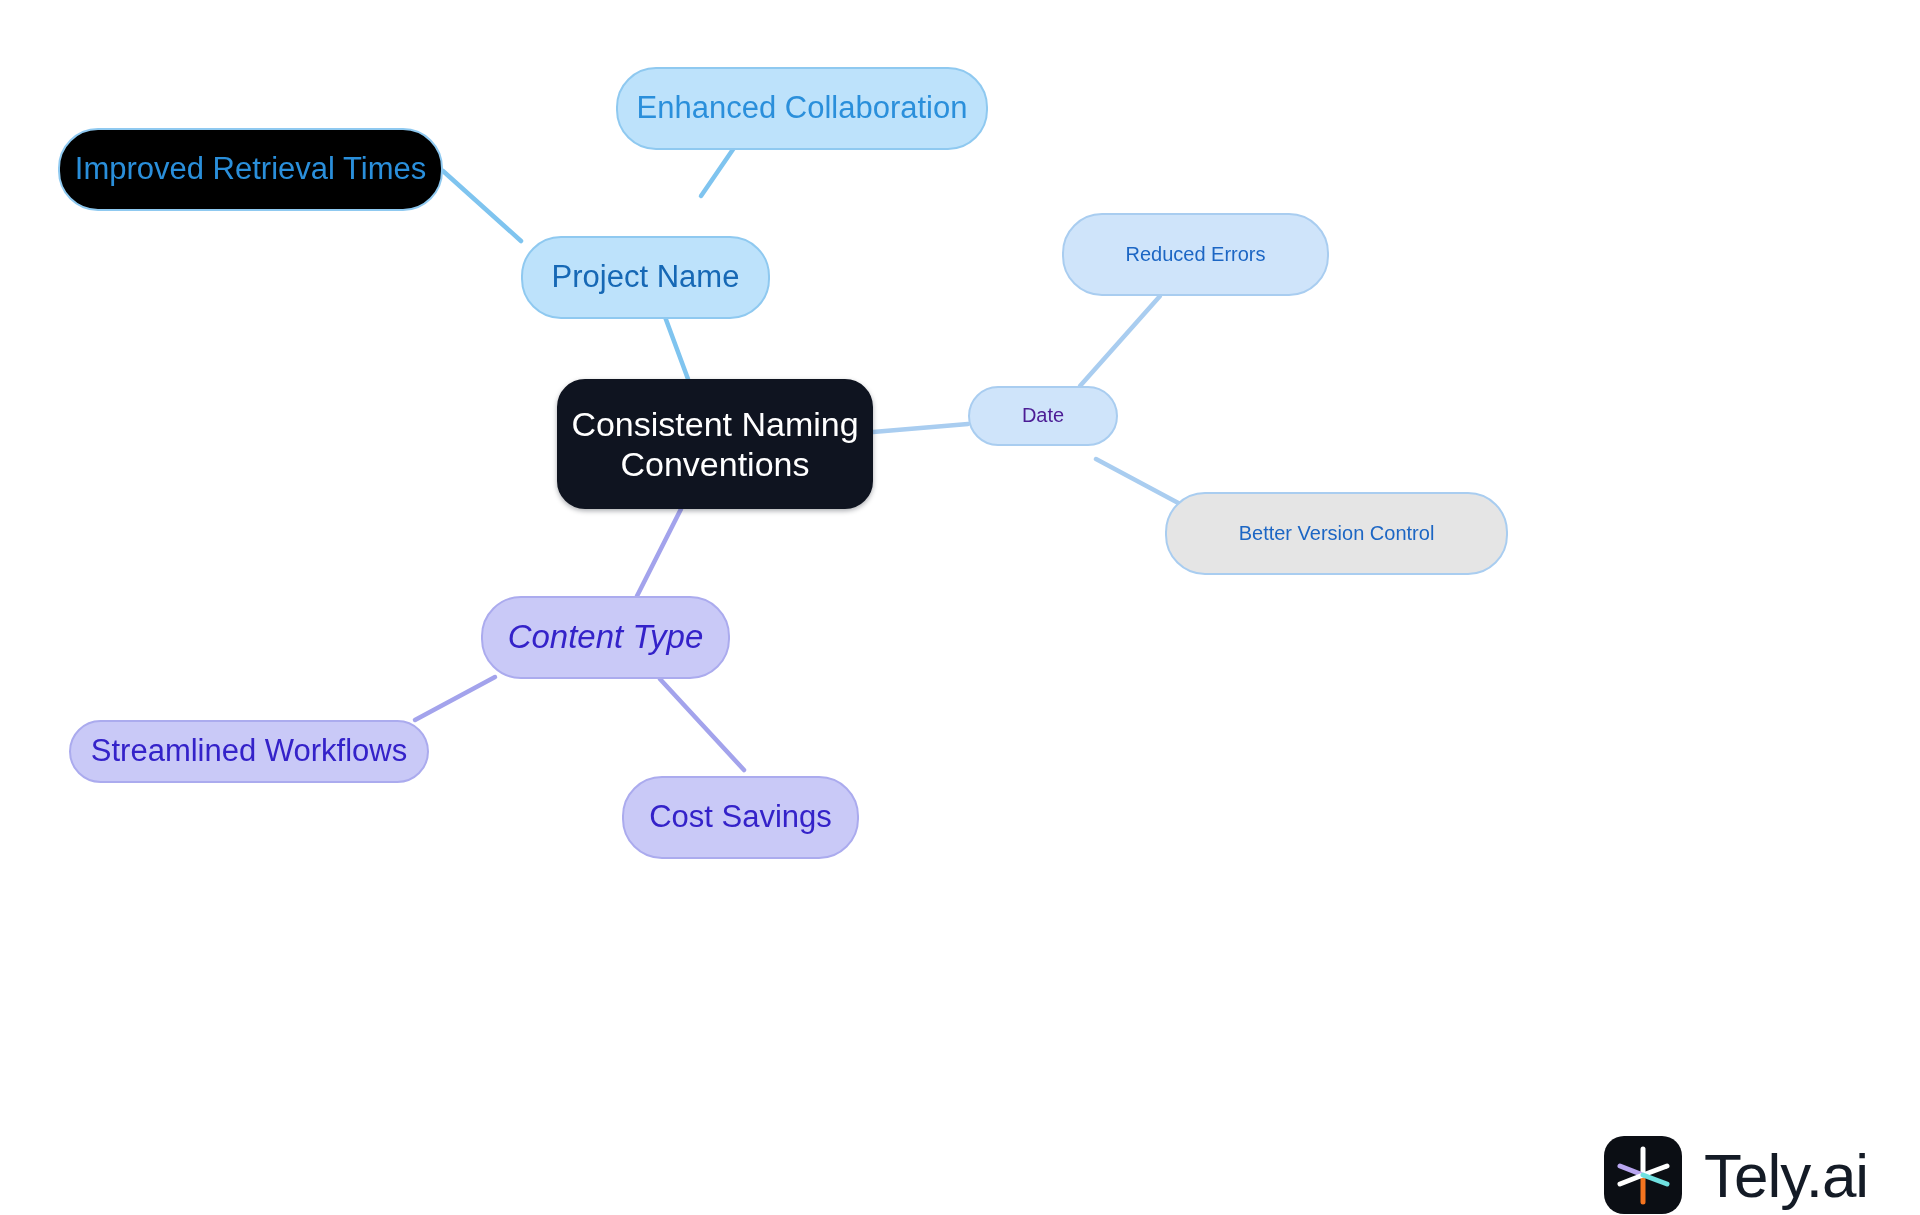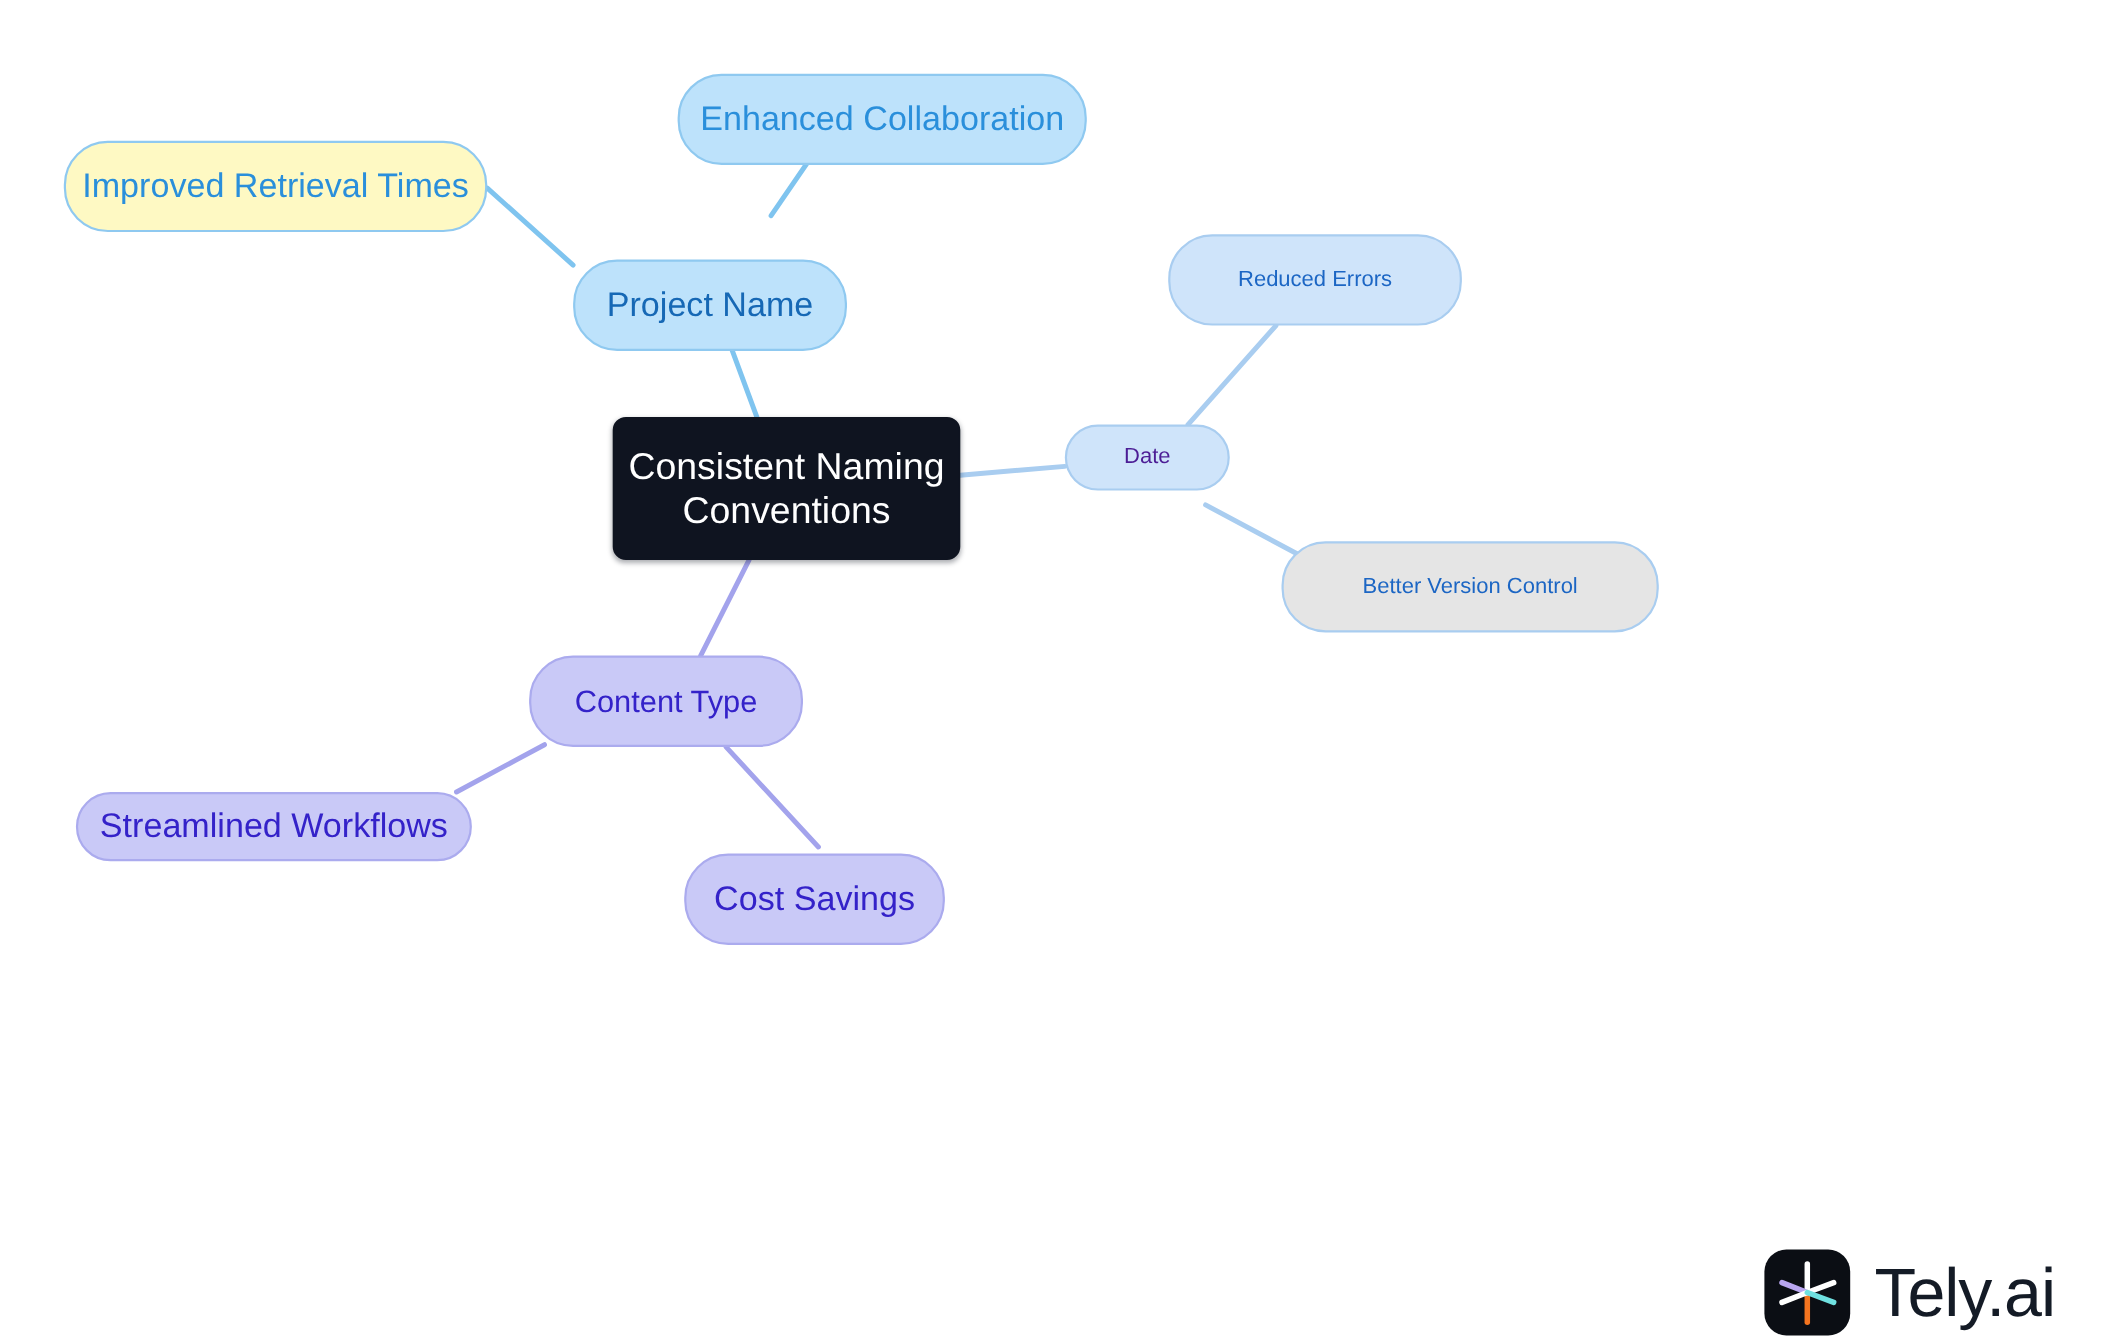--- a/index.html
+++ b/index.html
@@ -59,21 +59,22 @@
     border-color: #A9CDF0;
     color: #1C66C4;
     border-radius: 52px;
     font-size: 20px;
   }
   .node-branch-purple {
     background: #C9C9F7;
     border-color: #ABABEE;
     color: #3422C9;
     border-radius: 52px;
-    font-size: 28px;
+    font-size: 33px;
+    font-style: italic;
   }
   .node-leaf-purple {
     background: #C9C9F7;
     border-color: #ABABEE;
     color: #3422C9;
     border-radius: 52px;
     font-size: 31px;
   }
   
   #logo {
@@ -107,25 +108,25 @@
       <line x1="521" y1="241" x2="443" y2="171" stroke="#7FC4EF" stroke-width="4.5" stroke-linecap="round"></line>
       <line x1="701" y1="196" x2="760" y2="110" stroke="#7FC4EF" stroke-width="4.5" stroke-linecap="round"></line>
       <line x1="873" y1="432" x2="968" y2="424" stroke="#A9CDF0" stroke-width="4.5" stroke-linecap="round"></line>
       <line x1="1080" y1="386" x2="1160" y2="296" stroke="#A9CDF0" stroke-width="4.5" stroke-linecap="round"></line>
       <line x1="1096" y1="459" x2="1197" y2="513" stroke="#A9CDF0" stroke-width="4.5" stroke-linecap="round"></line>
       <line x1="681" y1="509" x2="637" y2="596" stroke="#A3A3EC" stroke-width="4.5" stroke-linecap="round"></line>
       <line x1="495" y1="677" x2="415" y2="720" stroke="#A3A3EC" stroke-width="4.5" stroke-linecap="round"></line>
       <line x1="660" y1="679" x2="744" y2="770" stroke="#A3A3EC" stroke-width="4.5" stroke-linecap="round"></line>
     </svg>
 
-  <div class="node node-root" style="left: 557px; top: 379px; width: 316px; height: 130px; background: rgb(15, 20, 32); color: rgb(255, 255, 255); border-radius: 12px;">Consistent Naming
+  <div class="node node-root" style="left: 557px; top: 379px; width: 316px; height: 130px; background: rgb(15, 20, 32); color: rgb(255, 255, 255); border-radius: 28px;">Consistent Naming
 Conventions</div>
 
   <div class="node node-branch-blue" style="left: 521px; top: 196px; width: 249px; height: 83px; background: rgb(189, 226, 251); border-color: rgb(143, 201, 240); color: rgb(22, 104, 181); border-radius: 40px;">Project Name</div>
-  <div class="node node-branch-blue" style="left: 58px; top: 88px; width: 385px; height: 83px; background: #fef9c3; border-color: rgb(143, 201, 240); color: rgb(42, 143, 219); border-radius: 40px;">Improved Retrieval Times</div>
+  <div class="node node-branch-blue" style="left: 58px; top: 88px; width: 385px; height: 83px; background: #000000; border-color: rgb(143, 201, 240); color: rgb(42, 143, 219); border-radius: 40px;">Improved Retrieval Times</div>
   <div class="node node-branch-blue" style="left: 616px; top: 27px; width: 372px; height: 83px; background: rgb(189, 226, 251); border-color: rgb(143, 201, 240); color: rgb(42, 143, 219); border-radius: 40px;">Enhanced Collaboration</div>
 
   <div class="node node-leaf-blue" style="left: 968px; top: 386px; width: 150px; height: 60px; background: rgb(207, 228, 250); border-color: rgb(169, 205, 240); color: #4c1d95; border-radius: 38px;">Date</div>
   <div class="node node-leaf-blue" style="left: 1062px; top: 213px; width: 267px; height: 83px; background: rgb(207, 228, 250); border-color: rgb(169, 205, 240); color: rgb(28, 102, 196); border-radius: 40px;">Reduced Errors</div>
   <div class="node node-leaf-blue" style="left: 1165px; top: 492px; width: 343px; height: 83px; background: #e5e5e5; border-color: rgb(169, 205, 240); color: rgb(28, 102, 196); border-radius: 40px;">Better Version Control</div>
 
   <div class="node node-branch-purple" style="left: 481px; top: 596px; width: 249px; height: 83px; background: rgb(201, 201, 247); border-color: rgb(171, 171, 238); color: rgb(52, 34, 201); border-radius: 40px;">Content Type</div>
   <div class="node node-leaf-purple" style="left: 69px; top: 720px; width: 360px; height: 63px; background: rgb(201, 201, 247); border-color: rgb(171, 171, 238); color: rgb(52, 34, 201); border-radius: 40px;">Streamlined Workflows</div>
   <div class="node node-leaf-purple" style="left: 622px; top: 776px; width: 237px; height: 83px; background: rgb(201, 201, 247); border-color: rgb(171, 171, 238); color: rgb(52, 34, 201); border-radius: 40px;">Cost Savings</div>
 

